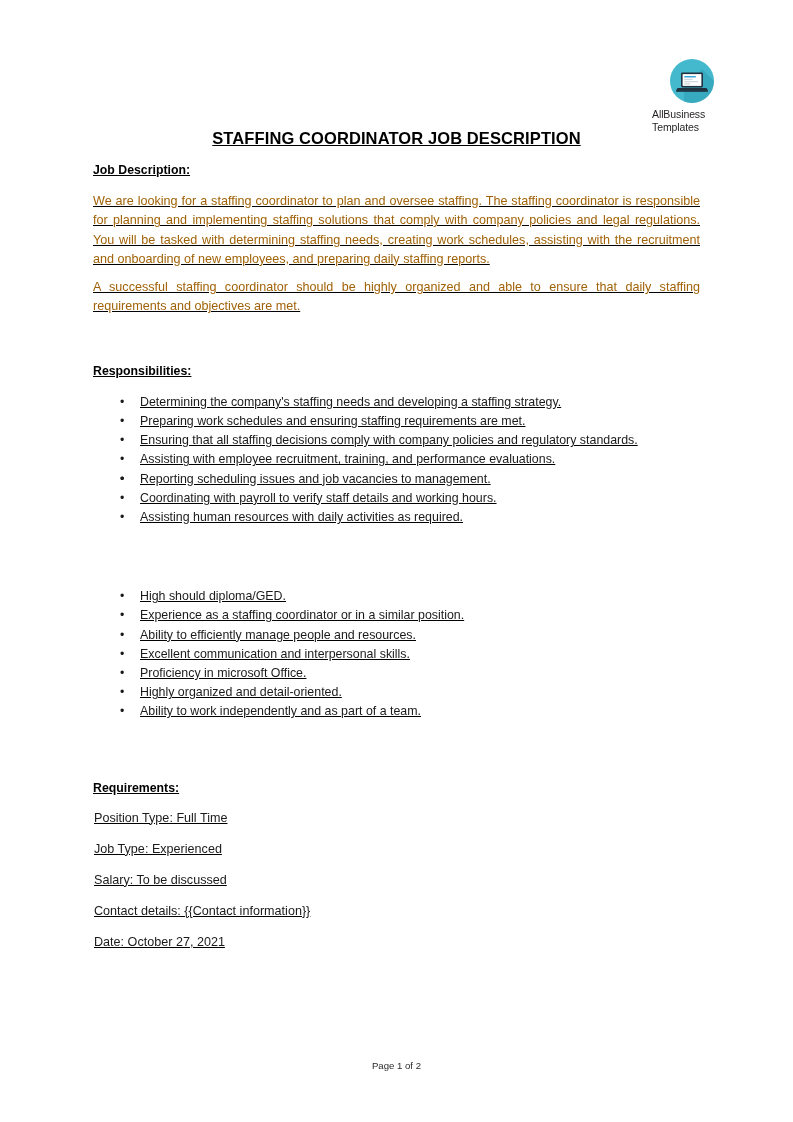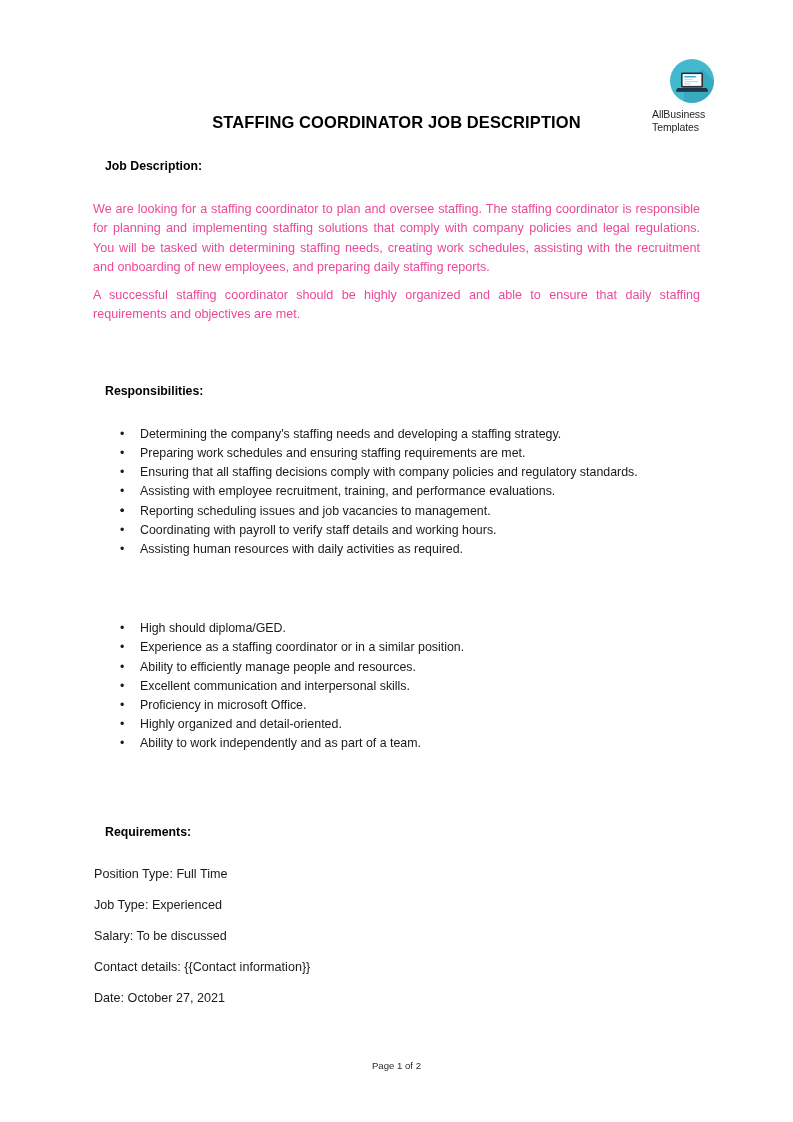--- a/index.html
+++ b/index.html
@@ -35,49 +35,50 @@
     line-height: 13px;
     color: #231f20;
     margin-top: 3px;
     letter-spacing: -0.1px;
   }
 
   
   .doc {
     position: absolute;
     left: 93px;
-    top: 0;
+    top: 16px;
     width: 607px;
+    text-decoration: underline;
   }
 
   .doc-title {
     text-align: center;
     font-weight: bold;
     font-size: 16.5px;
     letter-spacing: 0.1px;
     margin: 0;
     padding-top: 112px;
     line-height: 20px;
     color: #000;
   }
 
   .section-head {
     font-weight: bold;
     font-size: 12.3px;
     line-height: 16px;
-    margin: 12px;
+    margin: 0;
     color: #000;
   }
 
   .para {
     font-size: 12.6px;
     line-height: 19.3px;
     text-align: justify;
     margin: 0;
-    color: #ec4899;
+    color: #a16207;
   }
 
   ul.bullets {
     list-style: none;
     margin: 0;
     padding: 0;
   }
   ul.bullets li {
     font-size: 12.4px;
     line-height: 19.2px;

